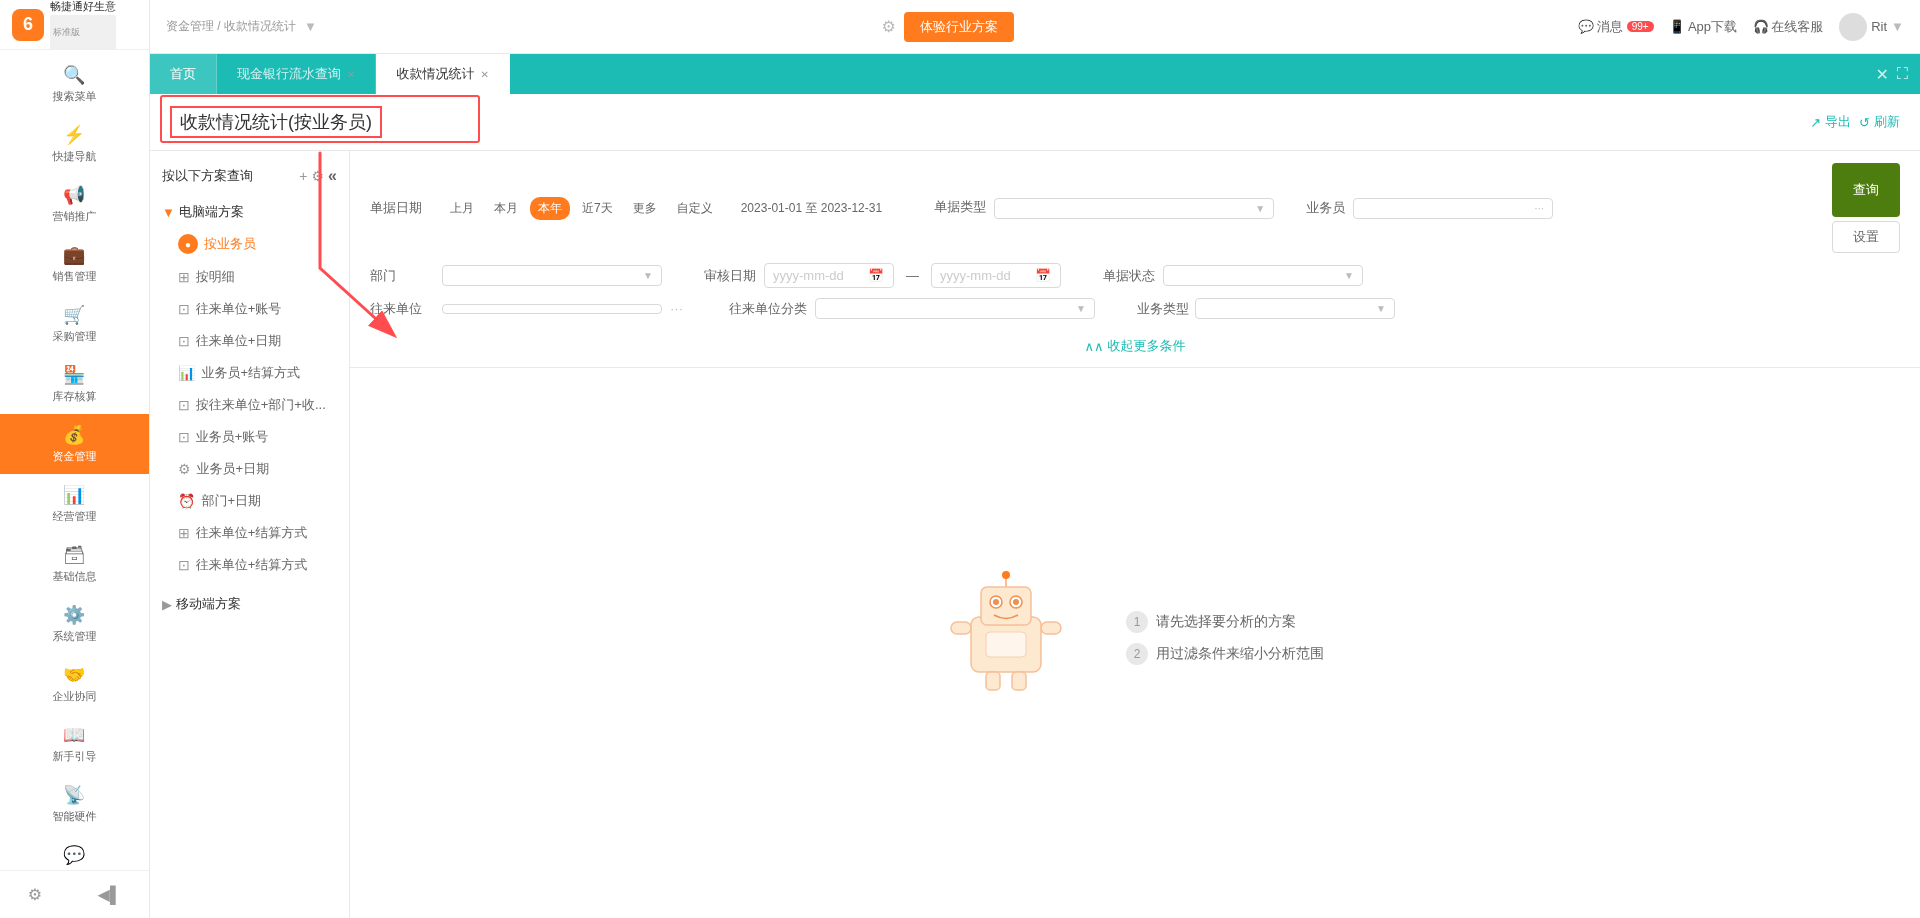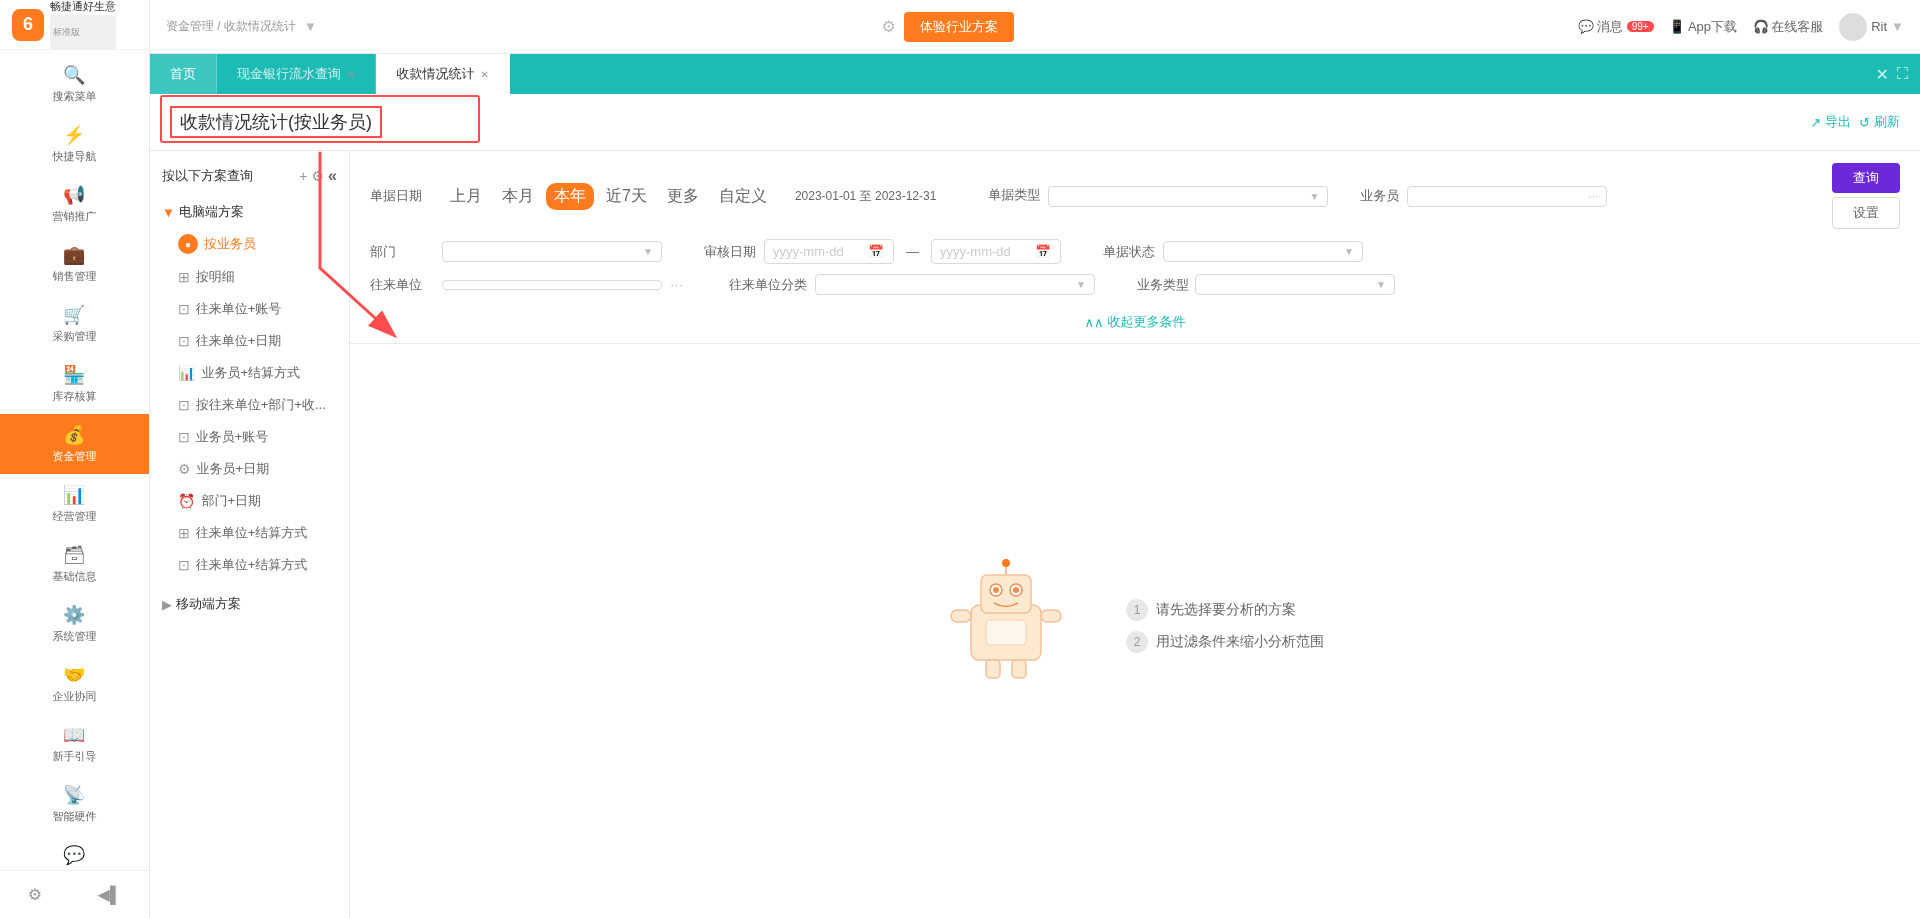--- a/index.html
+++ b/index.html
@@ -68,30 +68,30 @@
 
     
     .right-panel { flex: 1; display: flex; flex-direction: column; overflow: hidden; }
 
     
     .filter-section { background: #fff; padding: 12px 20px; border-bottom: 1px solid #e8e8e8; }
     .filter-row { display: flex; align-items: center; gap: 12px; margin-bottom: 10px; }
     .filter-row:last-child { margin-bottom: 0; }
     .filter-label { color: #666; font-size: 13px; width: 60px; flex-shrink: 0; }
     .date-tabs { display: flex; gap: 4px; align-items: center; }
-    .date-tab { padding: 3px 8px; font-size: 16px; color: #666; cursor: pointer; border-radius: 2px; text-align: right; }
+    .date-tab { padding: 3px 8px; font-size: 12px; color: #666; cursor: pointer; border-radius: 2px; text-align: right; }
     .date-tab.active { background: #ff7b1e; color: #fff; border-radius: 10px; }
     .date-range { font-size: 12px; color: #666; margin-left: 8px; }
     .filter-select { border: 1px solid #d9d9d9; border-radius: 4px; padding: 4px 8px; font-size: 13px; color: #333; min-width: 200px; display: flex; align-items: center; justify-content: space-between; cursor: pointer; }
     .filter-select-wide { min-width: 280px; }
     .chevron { color: #bbb; font-size: 10px; }
     .date-input { border: 1px solid #d9d9d9; border-radius: 4px; padding: 4px 8px; font-size: 13px; color: #ccc; width: 130px; display: flex; align-items: center; justify-content: space-between; }
     .dash { color: #666; margin: 0 4px; }
     .dots-btn { color: #bbb; cursor: pointer; margin: 0 4px; }
-    .query-btn { background: #6d28d9; color: #fff; border: none; padding: 6px 20px; border-radius: 4px; font-size: 13px; cursor: pointer; }
+    .query-btn { background: #4d7c0f; color: #fff; border: none; padding: 18px 20px; border-radius: 4px; font-size: 13px; cursor: pointer; }
     .settings-btn { background: #fff; color: #666; border: 1px solid #d9d9d9; padding: 6px 20px; border-radius: 4px; font-size: 13px; cursor: pointer; }
     .collapse-btn { display: flex; align-items: center; gap: 4px; color: #1cbbb4; font-size: 13px; cursor: pointer; margin: 8px auto 0; background: none; border: none; }
 
     
     .empty-area { flex: 1; display: flex; flex-direction: column; align-items: center; justify-content: center; background: #fff; margin: 0; }
     .empty-illustration { margin-bottom: 20px; }
     .empty-steps { text-align: left; }
     .step-item { display: flex; align-items: center; gap: 8px; margin-bottom: 10px; color: #666; font-size: 14px; }
     .step-num { width: 22px; height: 22px; background: #e8e8e8; border-radius: 50%; display: flex; align-items: center; justify-content: center; font-size: 12px; color: #999; flex-shrink: 0; }
   </style>

